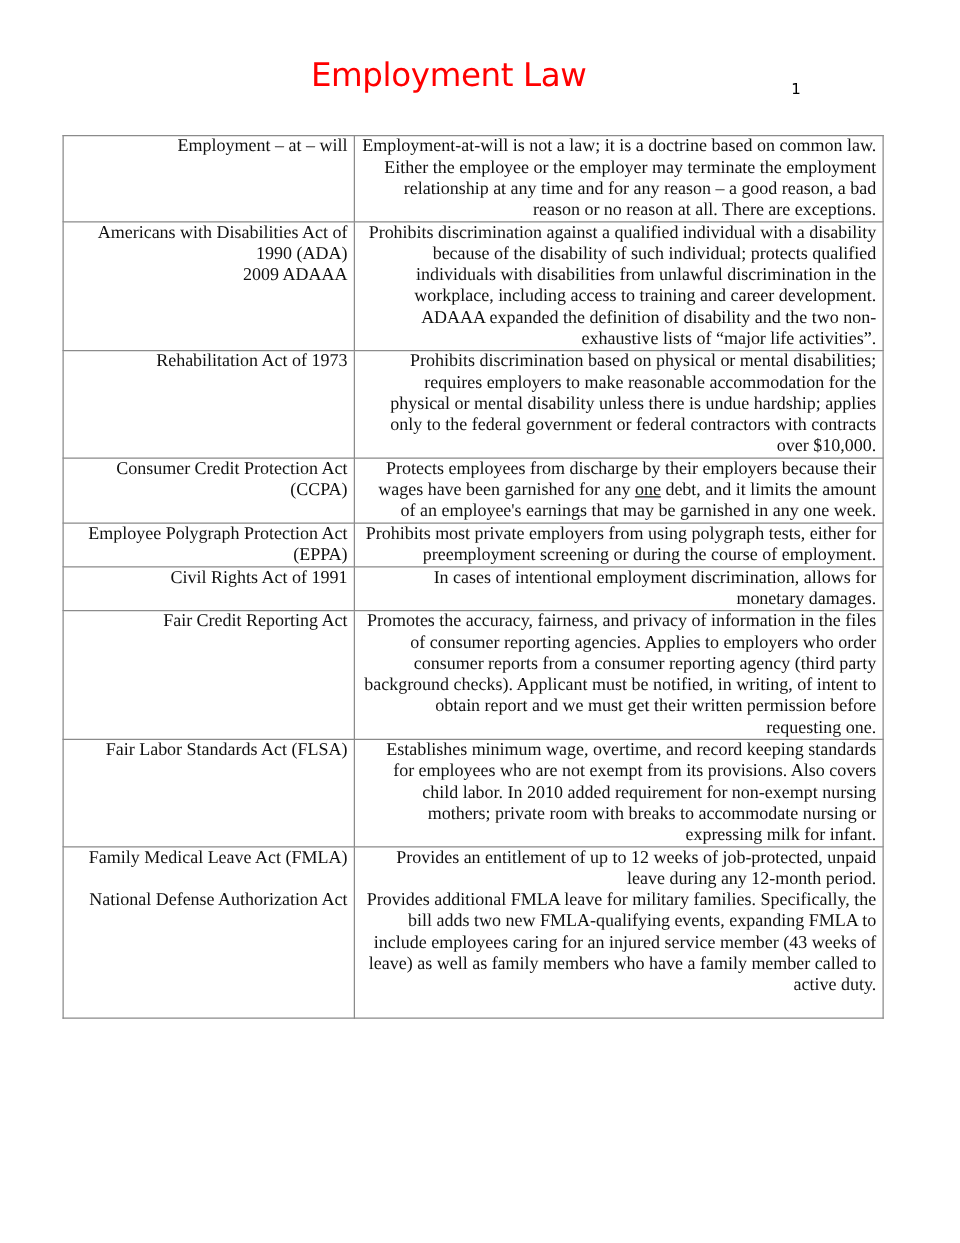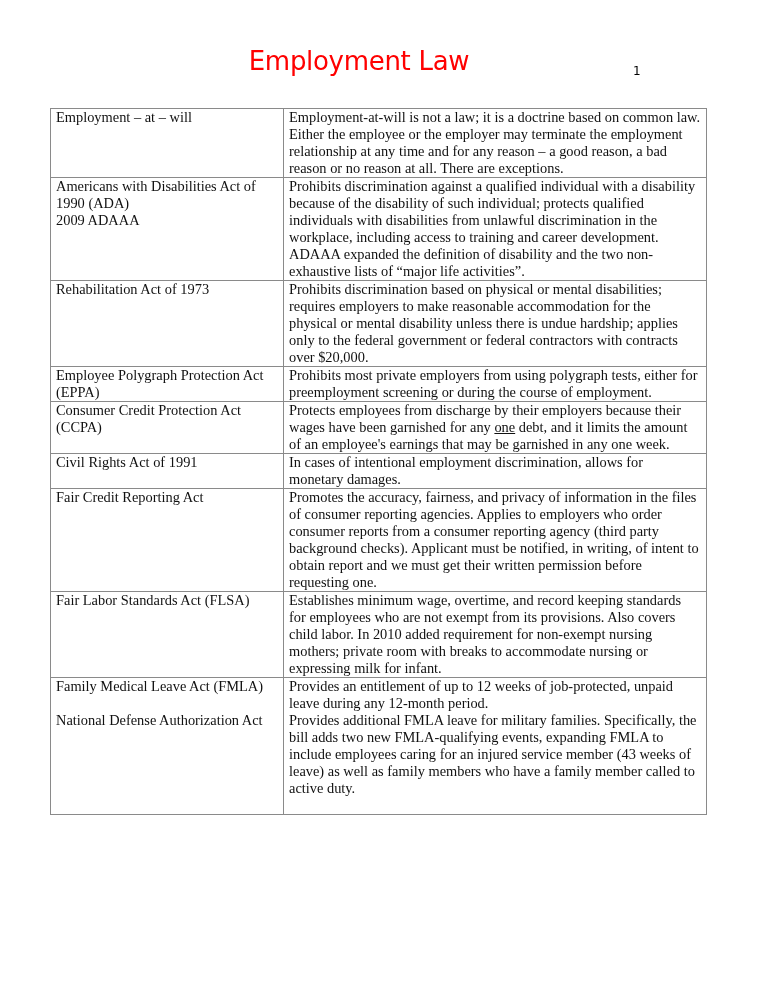--- a/index.html
+++ b/index.html
@@ -12,21 +12,21 @@
   .page-number {
     position: absolute; left: 633px; top: 64px;
     font-family: "DejaVu Sans", sans-serif; font-size: 12px; color: #000;
   }
   table.law-table {
     position: absolute; left: 50px; top: 108px; width: 656px;
     border-collapse: collapse; table-layout: fixed;
     font-family: "Liberation Serif", serif; font-size: 14.4px; line-height: 17px; color: #111;
   }
   table.law-table td {
-    border: 1px solid #8a8a8a; vertical-align: top; padding: 0 5px 0 5px;
+    border: 1px solid #8a8a8a; vertical-align: top; padding: 0 5px 0 5px; text-align: right;
   }
   col.c1 { width: 233px; }
   col.c2 { width: 423px; }
   .block { display: block; }
   .gap { display: block; height: 17px; }
   u { text-decoration: underline; }
   .tail-space { display: block; height: 17px; }
 </style>
 </head>
 <body>
@@ -46,29 +46,29 @@
     </tr>
     <tr>
       <td>
         <span class="block">Americans with Disabilities Act of 1990 (ADA)</span>
         <span class="block">2009 ADAAA</span>
       </td>
       <td><span>Prohibits discrimination against a qualified individual with a disability because of the disability of such individual; protects qualified individuals with disabilities from unlawful discrimination in the workplace, including access to training and career development.  ADAAA expanded the definition of disability and the two non-exhaustive lists of “major life activities”.</span></td>
     </tr>
     <tr>
       <td><span>Rehabilitation Act of 1973</span></td>
-      <td><span>Prohibits discrimination based on physical or mental disabilities; requires employers to make reasonable accommodation for the physical or mental disability unless there is undue hardship; applies only to the federal government or federal contractors with contracts over $20,000.</span></td>
+      <td><span>Prohibits discrimination based on physical or mental disabilities; requires employers to make reasonable accommodation for the physical or mental disability unless there is undue hardship; applies only to the federal government or federal contractors with contracts over $10,000.</span></td>
+    </tr>
+    <tr>
+      <td><span>Consumer Credit Protection Act (CCPA)</span></td>
+      <td><span>Protects employees from discharge by their employers because their wages have been garnished for any </span><u>one</u><span> debt, and it limits the amount of an employee's earnings that may be garnished in any one week.</span></td>
     </tr>
     <tr>
       <td><span>Employee Polygraph Protection Act (EPPA)</span></td>
       <td><span>Prohibits most private employers from using polygraph tests, either for preemployment screening or during the course of employment.</span></td>
-    </tr>
-    <tr>
-      <td><span>Consumer Credit Protection Act (CCPA)</span></td>
-      <td><span>Protects employees from discharge by their employers because their wages have been garnished for any </span><u>one</u><span> debt, and it limits the amount of an employee's earnings that may be garnished in any one week.</span></td>
     </tr>
     <tr>
       <td><span>Civil Rights Act of 1991</span></td>
       <td><span>In cases of intentional employment discrimination, allows for monetary damages.</span></td>
     </tr>
     <tr>
       <td><span>Fair Credit Reporting Act</span></td>
       <td><span>Promotes the accuracy, fairness, and privacy of information in the files of consumer reporting agencies. Applies to employers who order consumer reports from a consumer reporting agency (third party background checks). Applicant must be notified, in writing, of intent to obtain report and we must get their written permission before requesting one.</span></td>
     </tr>
     <tr>

